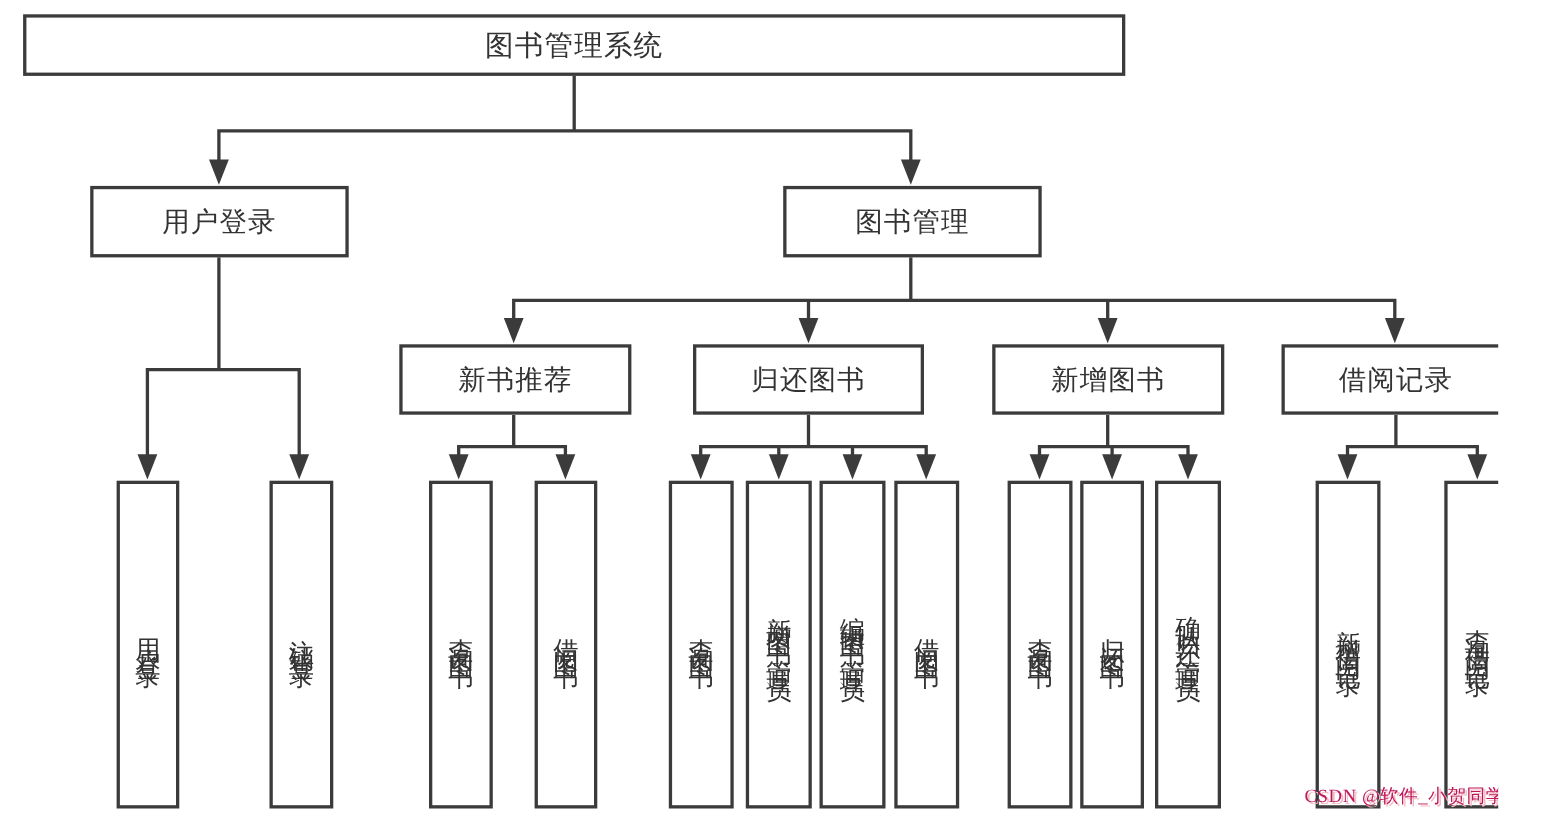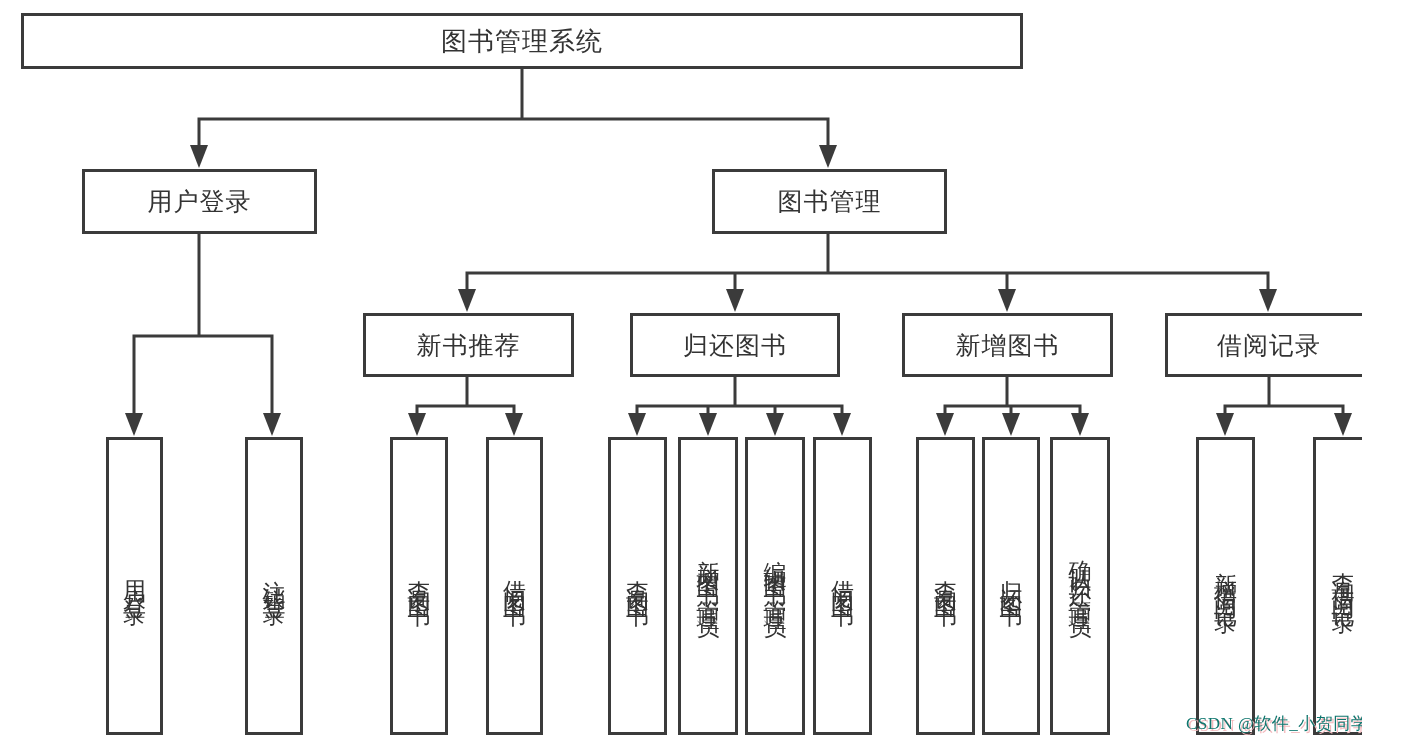--- a/index.html
+++ b/index.html
@@ -29,21 +29,21 @@
     letter-spacing:8px;
     line-height:1;
     transform:translateY(-8px);
     color:#333333;
   }
   .watermark{
     position:absolute;
     left:1186px;top:712px;
     font-size:17px;
     letter-spacing:0.5px;
-    color:#0f766e;
+    color:#be185d;
     text-shadow:2px 2px 0 #f3b8bc;
     white-space:nowrap;
     z-index:5;
   }
 </style>
 </head>
 <body>
 
 <div class="canvas">
 

